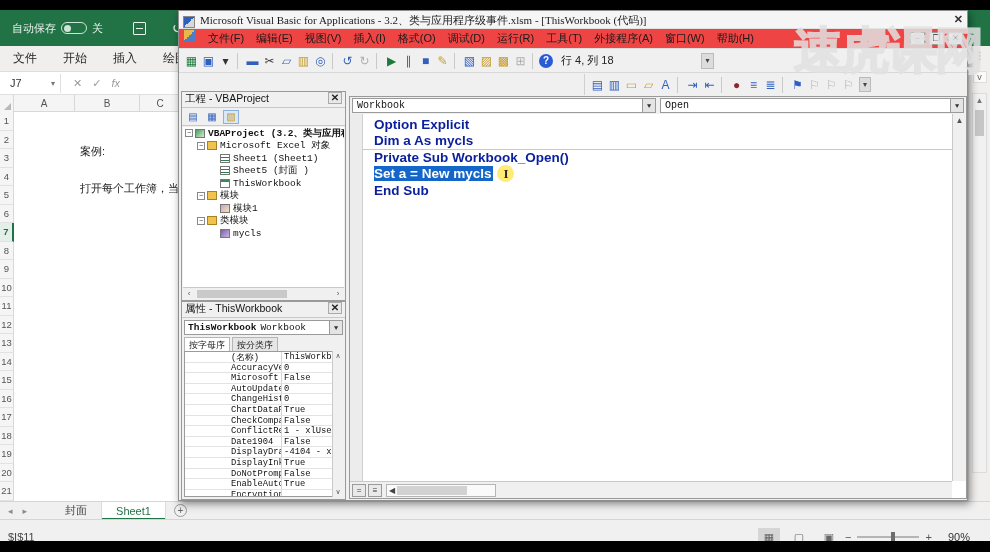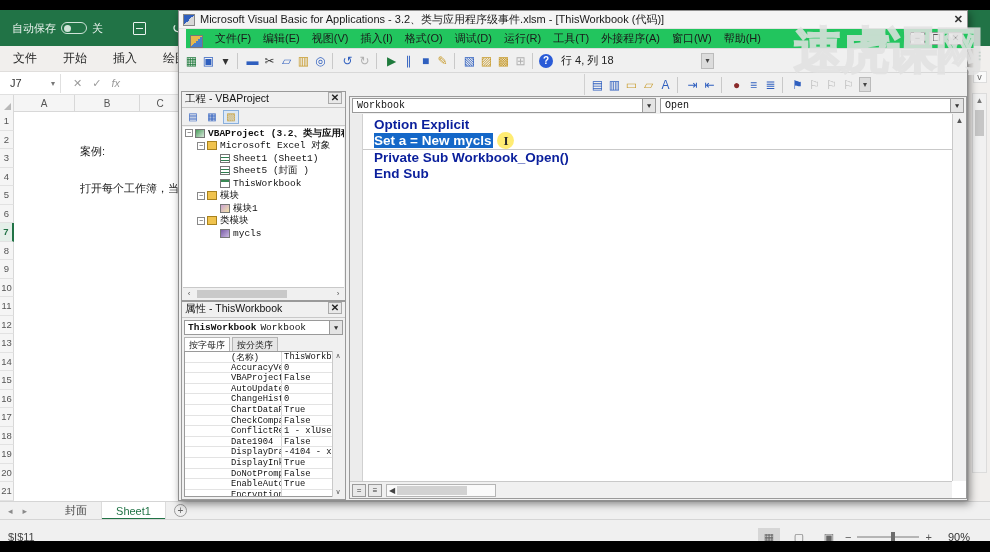--- a/index.html
+++ b/index.html
@@ -50,24 +50,24 @@
   .zoomlabel { position:absolute; left:948px; font-size:11px; color:#333; }
   .xl-rightstrip { left:968px; top:36px; width:22px; height:455px; background:#f1efed; border-left:1px solid #e0dedc; }
   .dots { color:#217346; font-weight:bold; font-size:10px; text-align:center; margin-top:8px; letter-spacing:0; line-height:3px; }
   .collapse-chevron { margin:14px auto 0; width:14px; height:12px; color:#666; font-size:9px; text-align:center; border:1px solid #ddd; background:#fafafa; }
   .xl-vscroll { margin-top:10px; margin-left:3px; width:15px; height:380px; background:#f1f1f1; border:1px solid #dcdcdc; position:relative; }
   .xl-vscroll .up { position:absolute; top:2px; left:0; right:0; text-align:center; color:#777; font-size:8px; }
   .xl-vscroll .thumb { position:absolute; top:16px; left:2px; width:9px; height:26px; background:#c6c6c6; }
 
   
   #vba { left:178px; top:10px; width:790px; height:491px; background:#f0f0f0; border:1px solid #8f8f8f; box-shadow:2px 3px 8px rgba(0,0,0,0.45); }
-  .vba-titlebar { left:0; top:0; width:788px; height:18px; background:#f5f5f5; border-bottom:1px solid #e3e3e3; display:flex; align-items:center; font-size:11px; color:#1a1a1a; }
+  .vba-titlebar { left:0; top:0; width:788px; height:18px; background:#f5f5f5; border-bottom:1px solid #e3e3e3; display:flex; align-items:flex-end; font-size:11px; color:#1a1a1a;font-family:Liberation Serif, serif; }
   .vb-appicon { width:12px; height:12px; margin:0 5px 0 4px; background:linear-gradient(135deg,#2f5fbf 50%,#d8d8d8 50%); border:1px solid #888; }
   .vba-close { position:absolute; right:4px; top:2px; font-size:11px; color:#333; font-weight:bold; }
-  .vba-menubar { left:0; top:18px; width:788px; height:20px; background:#22c55e; border-bottom:1px solid #dcdcdc; display:flex; align-items:flex-end;margin-left:7px; }
+  .vba-menubar { left:0; top:18px; width:788px; height:20px; background:#ef4444; border-bottom:1px solid #dcdcdc; display:flex; align-items:flex-start; }
   .menu-appicon { width:13px; height:13px; margin:0 6px 0 4px; background:linear-gradient(135deg,#e8b84b 50%,#4a7ec8 50%); border:1px solid #777; }
   .menu-item { font-size:11px; color:#1a1a1a; padding:2px 6px; white-space:nowrap; }
   .win-controls { position:absolute; right:4px; top:21px; display:flex; gap:4px; }
   .winbtn { width:15px; height:13px; border:1px solid #9a9a9a; background:#e9e9e9; color:#222; font-size:9px; line-height:11px; text-align:center; }
   .vba-toolbar { left:0; top:38px; width:788px; height:24px; background:#f0f0f0; border-bottom:1px solid #d8d8d8; display:flex; align-items:center; padding-left:4px; }
   .tbicon { width:17px; height:17px; display:flex; align-items:center; justify-content:center; font-size:12px; color:#333; }
   .tbicon.sep { width:7px; height:16px; border-left:1px solid #c9c9c9; margin-left:3px; }
   .ic-green { color:#1e7a3c; }
   .ic-blue { color:#2f5fbf; }
   .ic-gray { color:#b0b0b0; }
@@ -438,21 +438,21 @@
             <span class="pname">(名称)</span>
             <span class="pval">ThisWorkbook</span>
           </div>
 
           <div class="prow">
             <span class="pname">AccuracyVersion</span>
             <span class="pval">0</span>
           </div>
 
           <div class="prow">
-            <span class="pname">VBAProject</span>
+            <span class="pname">Microsoft</span>
             <span class="pval">False</span>
           </div>
 
           <div class="prow">
             <span class="pname">AutoUpdateFreque</span>
             <span class="pval">0</span>
           </div>
 
           <div class="prow">
             <span class="pname">ChangeHistoryDur</span>
@@ -523,29 +523,33 @@
       </div>
       <div class="code-area">
         <div class="code-margin"></div>
         <div class="code-lines">
 
             <div class="cline">
               <span class="ctext">Option Explicit</span>
               
             </div>
 
+            <div class="cline">
+              <span class="ctext">Dim a As mycls</span>
+              
+            </div>
+
+            <div class="cline sep">
+              <span class="ctext">Private Sub Workbook_Open()</span>
+              
+            </div>
 
             <div class="cline">
               <span class="ctext sel">Set a = New mycls</span>
               <span class="caret show">I</span>
-            </div>
-
-            <div class="cline sep">
-              <span class="ctext">Private Sub Workbook_Open()</span>
-              
             </div>
 
             <div class="cline">
               <span class="ctext">End Sub</span>
               
             </div>
           </div>
       </div>
       <div class="code-vscroll">
         <span class="vup">▲</span>

